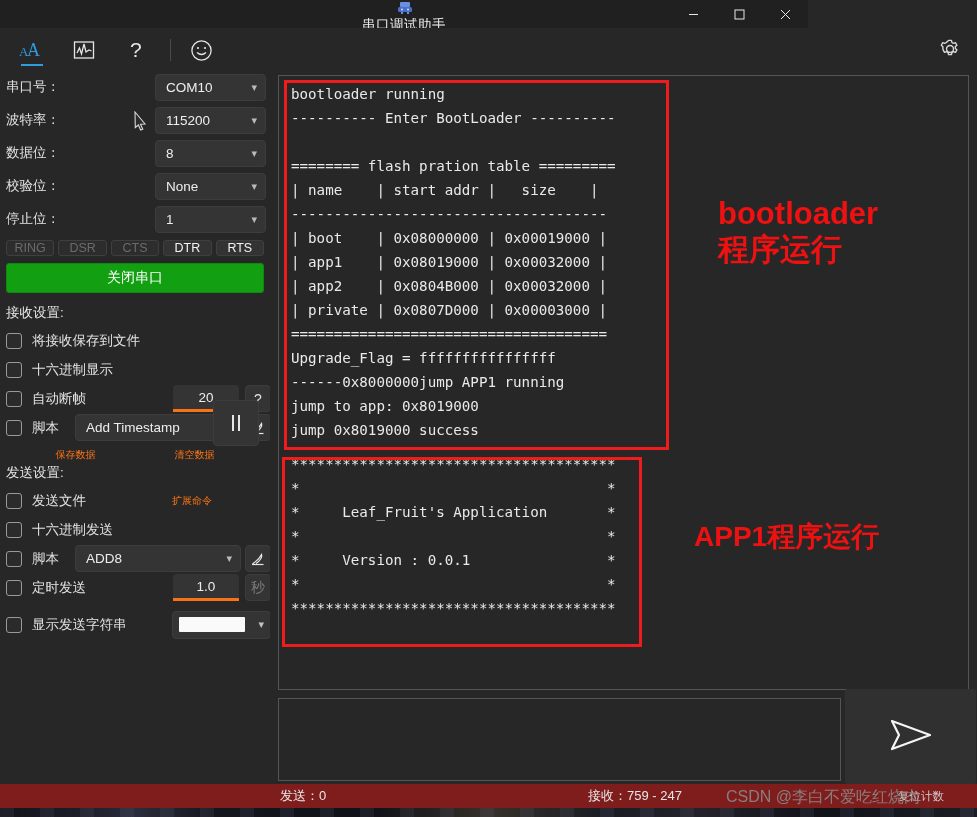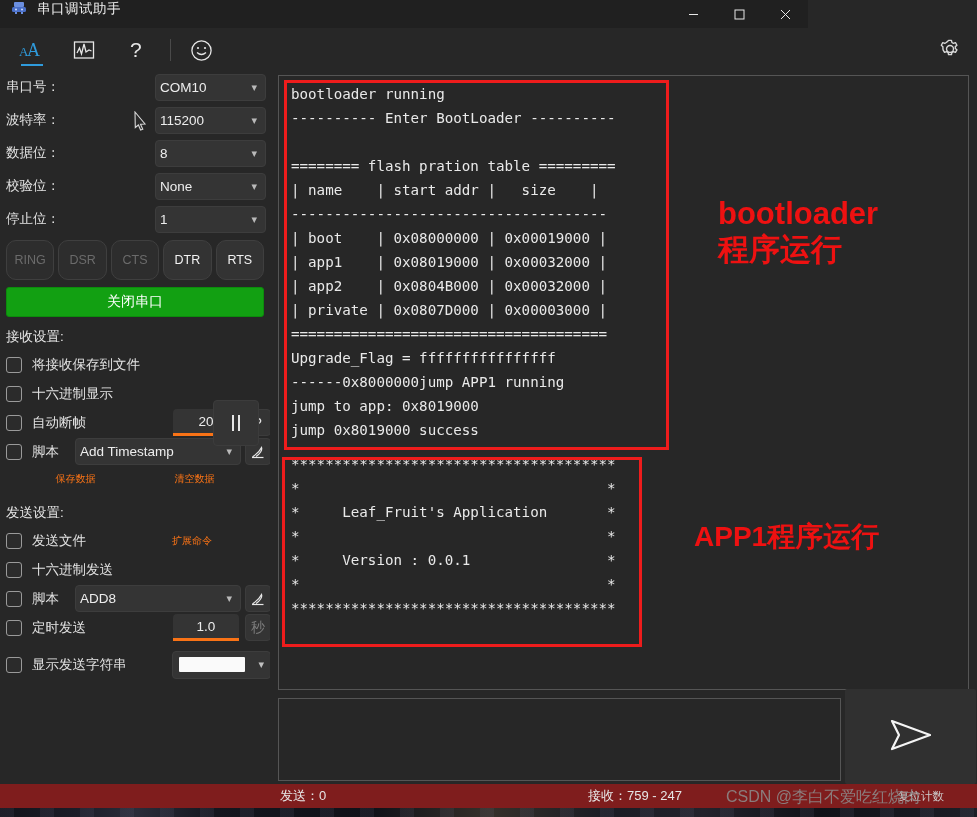--- a/index.html
+++ b/index.html
@@ -12,21 +12,21 @@
   #app {
     position: relative;
     width: 977px; height: 817px;
     background: #272727;
   }
 
   
   .titlebar {
     position: absolute; left: 0; top: 0; width: 808px; height: 28px;
     background: #202020;
-    display: flex; 
+    display: flex; align-items: center; flex-direction: column;
   }
   .title-icon {
     width: 16px; height: 16px; margin-left: 11px; margin-right: 10px;
     position: relative;
   }
   .title-icon svg { display: block; }
   .title-text {
     color: #f0f0f0; font-size: 13.5px; letter-spacing: .5px;
   }
   .win-controls {
@@ -78,36 +78,36 @@
     height: 30px; margin: 0 6px 3px 6px;
     position: relative;
   }
   .lbl {
     color: #e2e2e2; font-size: 13.5px; white-space: nowrap;
   }
   .select {
     background: #343434; border: 1px solid #3d3d3d; border-radius: 4px;
     height: 27px;
     display: flex; align-items: center; justify-content: space-between;
-    padding: 0 8px 0 4px;
+    padding: 0 8px 0 10px;
     color: #ededed; font-size: 13.5px;
   }
   .select .chev { color: #b9b9b9; font-size: 11px; margin-left: 8px; }
   .cfg-select { position: absolute; left: 149px; width: 111px; }
   .cursor-icon {
     position: absolute; left: 126px; top: 6px;
     color: #c8c8c8;
   }
 
   
   .modem-row {
     display: flex; margin: 6px 6px 0 6px; gap: 4px;
   }
   .modem {
-    flex: 1; height: 40px; border: 1px solid #3f3f3f; border-radius: 10px;
+    flex: 1; height: 16px; border: 1px solid #3f3f3f; border-radius: 3px;
     background: #2d2d2d;
     display: flex; align-items: center; justify-content: center;
     font-size: 12.5px; color: #6b6b6b; text-align: center;
   }
   .modem.on { color: #f2f2f2; background: #333; }
 
   .green-btn {
     margin: 7px 6px 0 6px; height: 30px;
     background: #12a012; border: 1px solid #0c8c0c; border-radius: 3px;
     display: flex; align-items: center; justify-content: center;
@@ -407,21 +407,21 @@
           <path d="M2 13.5 L13.5 13.5" stroke="#e7e7e7" stroke-width="1.2"></path>
         </svg>
       </span>
     </div>
 
     <div class="two-links">
       <span class="link">保存数据</span>
       <span class="link">清空数据</span>
     </div>
 
-    <div class="sec-title" style="margin-top:18px">发送设置:</div>
+    <div class="sec-title" style="margin-top:2px">发送设置:</div>
 
     <div class="chk-row">
       <span class="chk"></span>
       <span class="chk-lbl">发送文件</span>
       <span class="link" style="position:absolute;left:166px">扩展命令</span>
     </div>
 
     <div class="chk-row">
       <span class="chk"></span>
       <span class="chk-lbl">十六进制发送</span>

